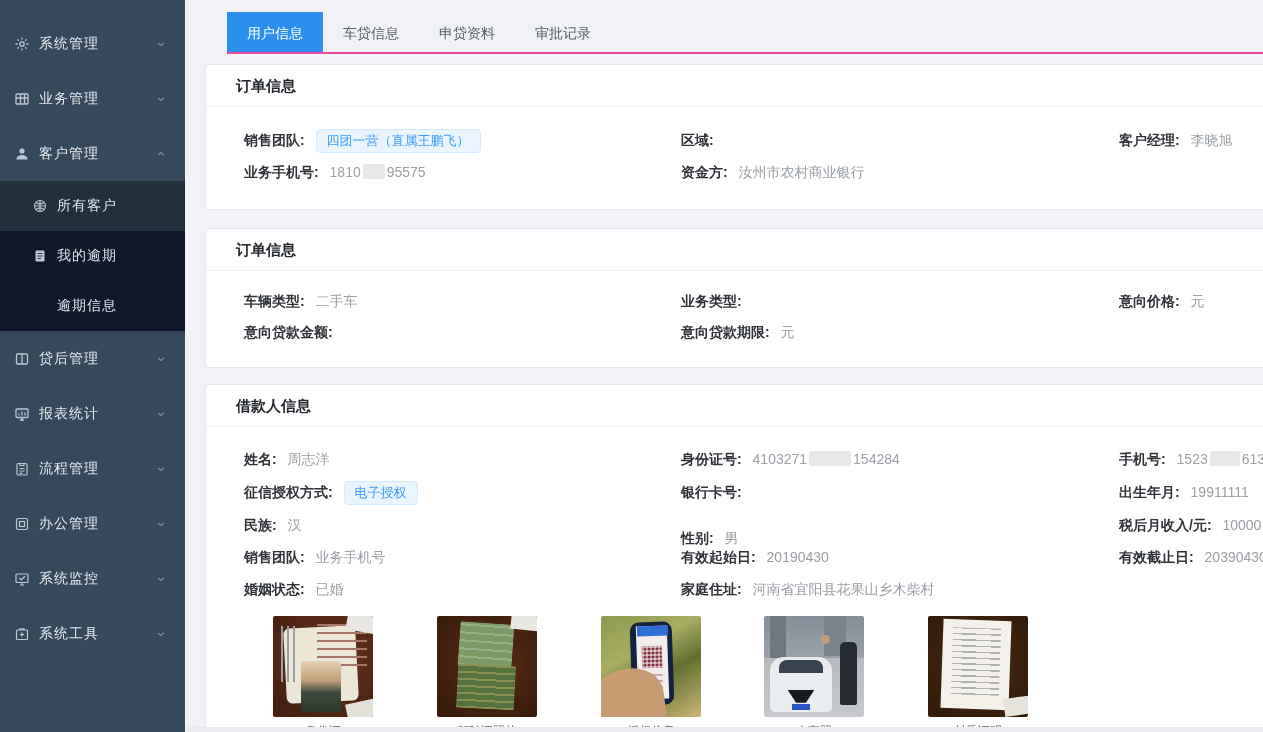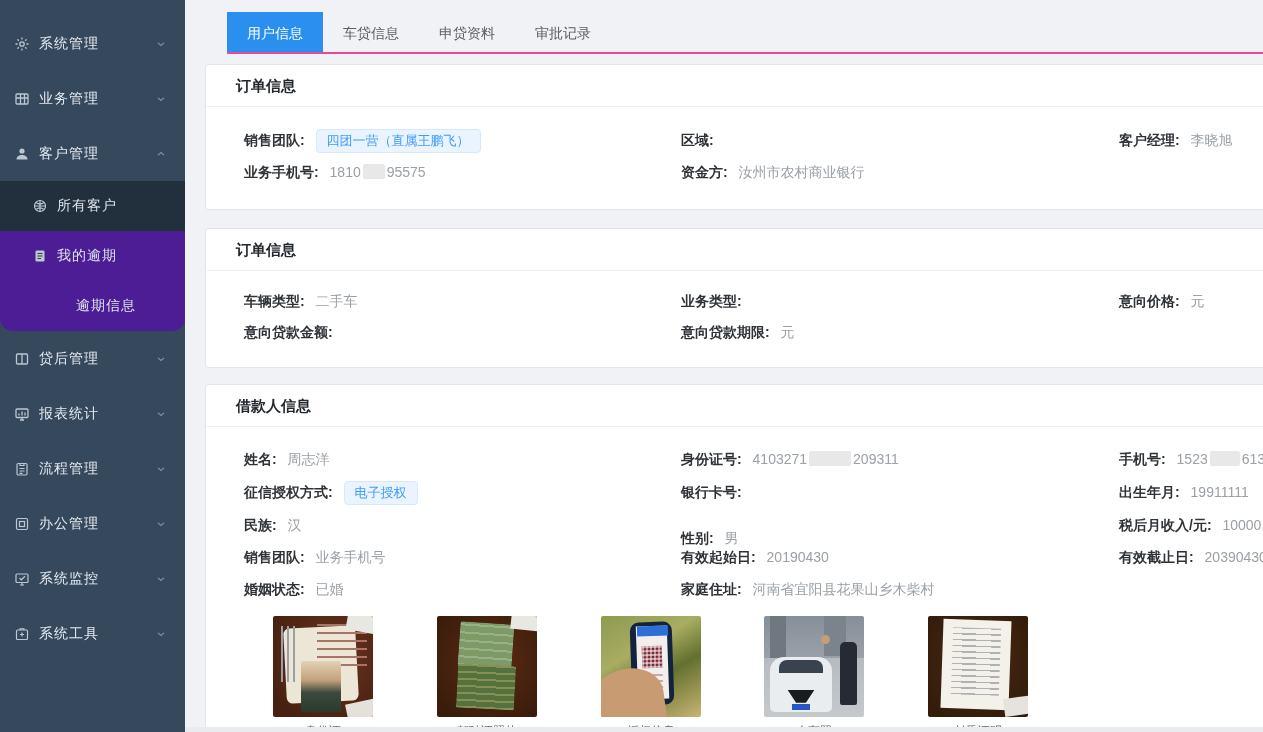--- a/index.html
+++ b/index.html
@@ -10,25 +10,25 @@
   .sidebar { position:absolute; left:0; top:0; width:185px; height:732px;
     background:#36485c; z-index:5; }
   .side-menu { padding-top:16px; }
   .menu-item { height:55px; display:flex; align-items:center;
     padding:0 18px 0 14px; color:#e4eaf1; font-size:14px; cursor:pointer; }
   .mi-icon { width:16px; height:16px; margin-right:9px; color:#bcc7d2; flex:0 0 16px; }
   .mi-icon svg { width:16px; height:16px; display:block; }
   .mi-label { flex:1; letter-spacing:1px; }
   .mi-arrow { width:12px; height:12px; color:#8493a3; }
   .mi-arrow svg { width:12px; height:12px; display:block; }
-  .submenu { background:#4c1d95;border-radius:13px; }
+  .submenu { background:#0f172a; }
   .submenu-item { height:50px; display:flex; align-items:center;
     padding-left:32px; color:#dde5ec; font-size:14px; cursor:pointer; }
   .submenu-item.active { background:#22303e; }
-  .submenu-item.no-icon { padding-left:76px; }
+  .submenu-item.no-icon { padding-left:57px; }
 
   
   .main { position:absolute; left:185px; top:0; right:0; bottom:0;
     background:#f0f2f5; overflow:hidden; }
 
   .tabbar { position:absolute; left:20px; right:0; top:12px; height:42px;
     display:flex; border-bottom:2px solid #ec4899;margin-left:22px; }
   .tab { padding:0 20px; line-height:42px; font-size:14px; color:#595f66; cursor:pointer; }
   .tab.active { background:#2b8ff0; color:#fff; }
 
@@ -344,21 +344,21 @@
 
   <div class="card" id="card3">
     <div class="card-title">借款人信息</div>
 
     <div class="f c1" style="top:63px">
       <span class="lb">姓名:</span>
       <span class="vl">周志洋</span>
     </div>
     <div class="f c2" style="top:63px">
       <span class="lb">身份证号:</span>
-      <span class="vl"><span>4103271</span><span class="censor cz-l"></span><span>209311</span></span>
+      <span class="vl"><span>4103271</span><span class="censor cz-l"></span><span>154284</span></span>
     </div>
     <div class="f c3" style="top:63px">
       <span class="lb">手机号:</span>
       <span class="vl"><span>1523</span><span class="censor cz-m"></span><span>6137</span></span>
     </div>
 
     <div class="f c1" style="top:96px">
       <span class="lb">征信授权方式:</span>
       <span class="tag">电子授权</span>
     </div>

